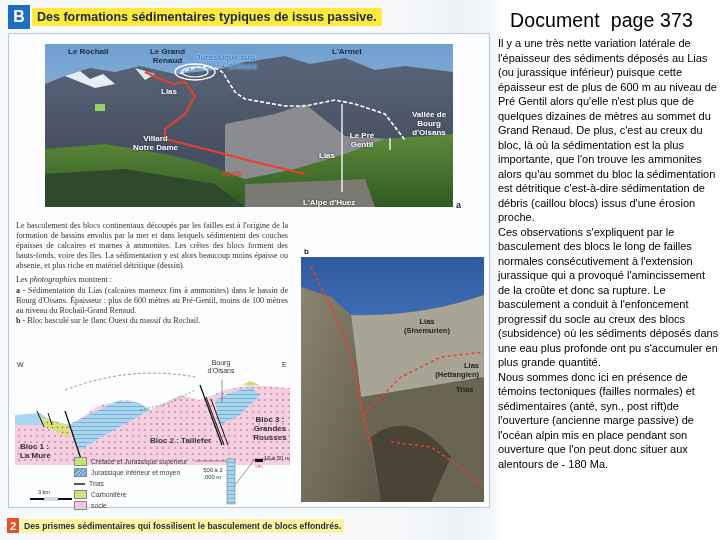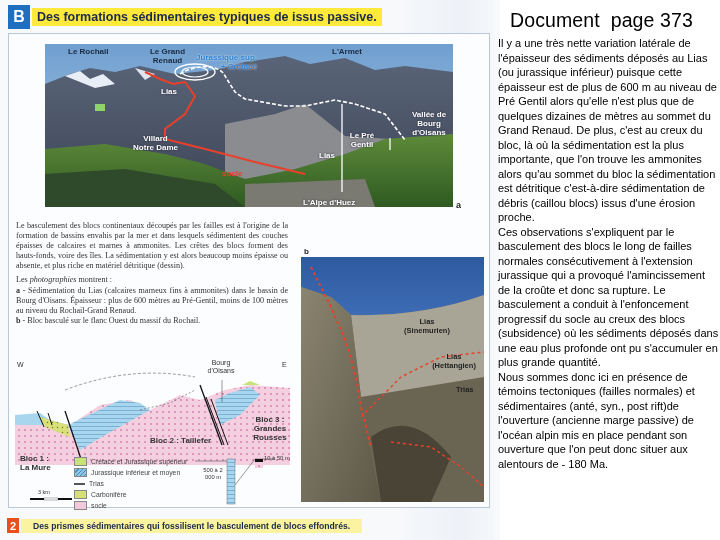--- a/index.html
+++ b/index.html
@@ -24,21 +24,21 @@
   .diag .t{position:absolute;font-size:7px;color:#333;}
   .diag .b{position:absolute;font-size:8px;font-weight:bold;color:#333;line-height:9px;}
   .legend{position:absolute;left:74px;top:456px;font-size:6.8px;color:#444;}
   .legend .row{display:flex;align-items:center;height:11px;}
   .legend .sw{width:11px;height:7px;margin-right:4px;border:1px solid #888;}
   .photo-b{position:absolute;left:301px;top:257px;width:186px;height:245px;overflow:hidden;}
   .tag-b{position:absolute;left:304px;top:247px;font-size:8px;font-weight:bold;color:#222;}
   .lblb{position:absolute;font-size:7.5px;color:#222;font-weight:bold;text-align:center;line-height:9px;}
   .cap2{position:absolute;left:7px;top:518px;display:flex;align-items:center;}
   .cap2 .num{width:12px;height:15px;background:#e8501e;color:#fff;font-weight:bold;font-size:11px;display:flex;align-items:center;justify-content:center;}
-  .cap2 .txt{background:#fbf3a0;font-size:8.6px;font-weight:bold;color:#1b2a4a;padding:2px 12px;margin-left:2px;}
+  .cap2 .txt{background:#fbf3a0;font-size:8.6px;font-weight:bold;color:#1b2a4a;padding:2px 3px;margin-left:2px;}
   .right-title{position:absolute;left:510px;top:9px;font-size:19.5px;color:#000;font-family:"Liberation Sans",sans-serif;letter-spacing:0.1px;white-space:pre;}
   .right-text{position:absolute;left:498px;top:36px;width:222px;font-size:11px;line-height:14.5px;color:#000;}
   .right-text p{margin:0;}
 </style>
 </head>
 <body>
 
 <div class="left">
   <div class="bg-ghost"></div>
 
@@ -144,21 +144,21 @@
       <rect x="245" y="104" width="8" height="3" fill="#111"></rect>
       <rect x="245" y="107" width="8" height="6" fill="url(#pink)"></rect>
 
       <rect x="20" y="143" width="14" height="2" fill="#111"></rect>
         <rect x="34" y="143" width="14" height="2" fill="#fff" stroke="#111" stroke-width="0.3"></rect>
         <rect x="48" y="143" width="14" height="2" fill="#111"></rect>
     </svg>
     <div class="t" style="left:7px;top:6px;">W</div>
     <div class="t" style="left:272px;top:6px;">E</div>
     <div class="t" style="left:192px;top:4px;width:38px;text-align:center;line-height:8px;">Bourg d'Oisans</div>
-    <div class="b" style="left:10px;top:87px;width:35px;margin-top:12px;">Bloc 1 : La Mure</div>
+    <div class="b" style="left:10px;top:87px;width:35px;">Bloc 1 : La Mure</div>
     <div class="b" style="left:112px;top:81px;padding-left:28px;">Bloc 2 : Taillefer</div>
     <div class="b" style="left:238px;top:60px;width:44px;text-align:center;">Bloc 3 : Grandes Rousses</div>
     <div class="t" style="left:28px;top:134px;font-size:5.5px;">3 km</div>
     <div class="t" style="left:190px;top:112px;width:26px;font-size:5.8px;text-align:center;line-height:7px;">500 à 2 000 m</div>
     <div class="t" style="left:254px;top:100px;font-size:5.8px;">10 à 50 m</div>
   </div>
 
   <div class="legend">
     <div class="row">
         <span class="sw" style="background:#c8e27a"></span>
@@ -199,21 +199,21 @@
       <path d="M0,0 L183,0 L183,38 Q120,60 50,58 L30,40 L0,30 Z" fill="url(#skyb)"></path>
       <path d="M50,58 Q120,60 183,38 L183,130 L60,140 Z" fill="#a8a496"></path>
       <path d="M0,30 L30,40 L50,58 L60,140 L80,245 L0,245 Z" fill="url(#rock)"></path>
       <path d="M60,140 L183,120 L183,245 L80,245 Z" fill="#6a6452"></path>
       <path d="M70,180 Q110,150 150,200 L130,245 L80,245 Z" fill="#4a4436"></path>
       <path d="M10,10 L30,50 L45,85 L55,120 L60,150 L70,190" stroke="#e8402a" stroke-width="2" fill="none" stroke-dasharray="3,3"></path>
       <path d="M60,160 L100,120 L140,100 L183,95" stroke="#e8402a" stroke-width="1.5" fill="none" stroke-dasharray="3,3"></path>
       <path d="M90,185 L130,190 L160,210 L183,230" stroke="#e8402a" stroke-width="1.5" fill="none" stroke-dasharray="3,3"></path>
     </svg>
     <div class="lblb" style="left:100px;top:60px;width:52px;">Lias (Sinemurien)</div>
-    <div class="lblb" style="left:128px;top:95px;width:50px;">Lias (Hettangien)</div>
+    <div class="lblb" style="left:128px;top:104px;width:50px;text-align:right;">Lias (Hettangien)</div>
     <div class="lblb" style="left:155px;top:128px;">Trias</div>
   </div>
 
   <div class="cap2">
     <div class="num">2</div>
     <div class="txt">Des prismes sédimentaires qui fossilisent le basculement de blocs effondrés.</div>
   </div>
 </div>
 
 <div class="right-title">Document  page 373</div>

